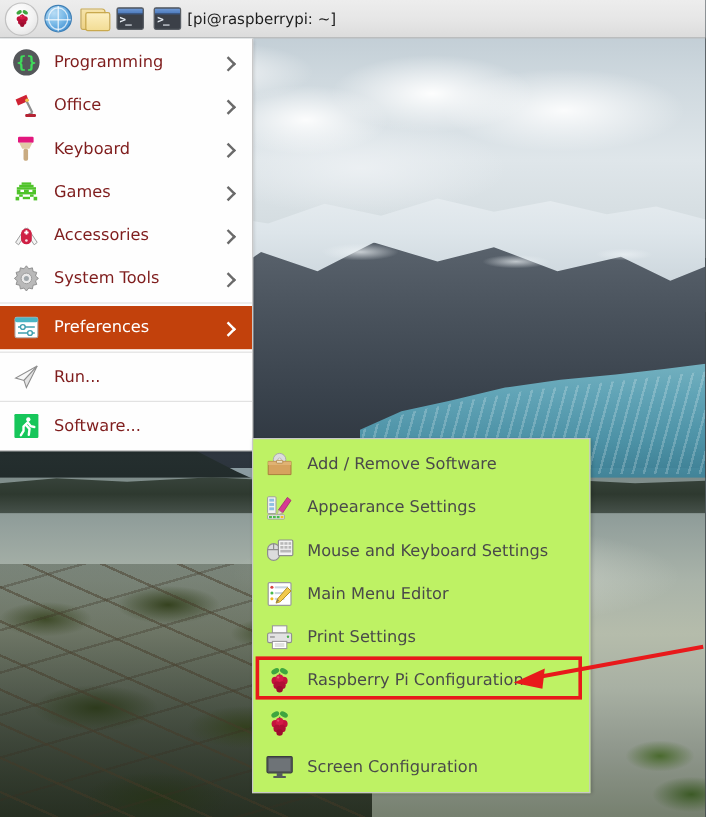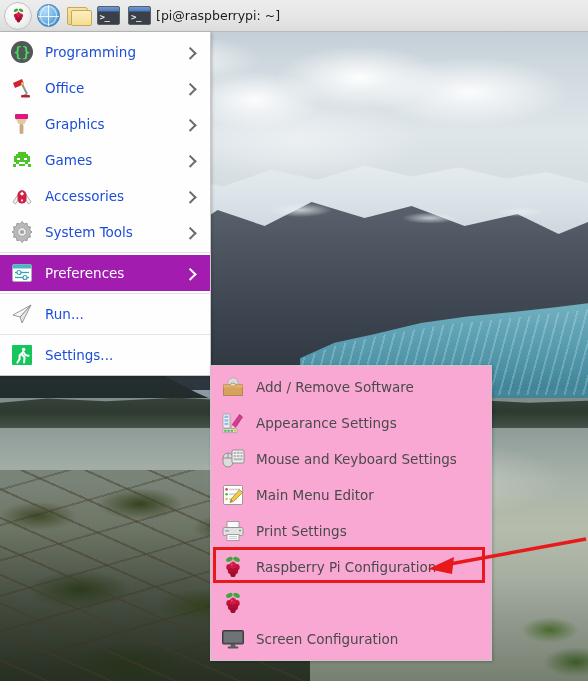--- a/index.html
+++ b/index.html
@@ -242,30 +242,30 @@
     padding: 2px 0 2px 0;
     box-sizing: border-box;
   }
   .mi {
     display: flex; align-items: center;
     height: 36px;
     padding-left: 9px;
     position: relative;
     box-sizing: border-box;
   }
-  .mi.sel { background: #a21caf; }
+  .mi.sel { background: #c2410c; }
   .mi .mi-ico {
     width: 26px; height: 26px;
     flex: 0 0 auto;
     display: flex; align-items: center; justify-content: center;
     margin-right: 10px;
   }
   .mi .mi-label {
     font-size: 13.5px;
-    color: #1d4ed8;
+    color: #7f1d1d;
     white-space: nowrap;
   }
   .mi.sel .mi-label { color: #ffffff; }
   .mi .mi-arrow {
     position: absolute; right: 12px; top: 50%;
     transform: translateY(-50%);
     width: 7px; height: 7px;
     border-right: 2px solid #6a6a6a;
     border-bottom: 2px solid #6a6a6a;
     rotate: -45deg;
@@ -273,21 +273,21 @@
   .mi.sel .mi-arrow { border-color: #ffffff; }
   .mi-divider {
     height: 1px; background: #e2e2e2; margin: 2px 0;
   }
 
   
   #submenu {
     position: absolute;
     left: 210px; top: 365px;
     width: 282px;
-    background: #f9a8d4;
+    background: #bef264;
     border: 1px solid #c8c8c8;
     box-shadow: 1px 1px 3px rgba(0,0,0,0.22);
     z-index: 60;
     padding: 3px 0;
     box-sizing: border-box;
   }
   .si {
     display: flex; align-items: center;
     height: 36px;
     padding-left: 9px;
@@ -424,21 +424,21 @@
 
 
     <div class="mi">
       <span class="mi-ico">
         <svg width="24" height="24" viewBox="0 0 24 24">
           <rect x="5" y="2" width="13" height="5" rx="1" fill="#e2177e"></rect>
           <path d="M6 7 L17 7 L14.5 12 L8.5 12 Z" fill="#e0c9a6"></path>
           <rect x="9.6" y="12" width="3.8" height="10" rx="1.4" fill="#c9ab81"></rect>
         </svg>
       </span>
-      <span class="mi-label">Graphics</span>
+      <span class="mi-label">Keyboard</span>
       <span class="mi-arrow"></span>
     </div>
 
     <div class="mi">
       <span class="mi-ico">
         <svg width="24" height="24" viewBox="0 0 24 24" fill="#4fc32a">
           <rect x="8" y="4" width="8" height="2"></rect>
           <rect x="6" y="6" width="12" height="2"></rect>
           <rect x="4" y="8" width="16" height="2"></rect>
           <rect x="4" y="10" width="3" height="2"></rect>
@@ -521,21 +521,21 @@
     <div class="mi">
       <span class="mi-ico">
         <svg width="24" height="24" viewBox="0 0 24 24">
           <rect x="2" y="2" width="20" height="20" rx="1" fill="#16c65a"></rect>
           <circle cx="13.6" cy="6.6" r="1.8" fill="#ffffff"></circle>
           <path d="M13.2 9 L9.6 12.4 L9.6 16 L7.4 19.6" stroke="#ffffff" stroke-width="2" fill="none" stroke-linecap="round"></path>
           <path d="M13.2 9 L15.6 12.2 L18.6 12.8" stroke="#ffffff" stroke-width="2" fill="none" stroke-linecap="round"></path>
           <path d="M11.4 11 L14.6 14.4 L14 19.4" stroke="#ffffff" stroke-width="2" fill="none" stroke-linecap="round"></path>
         </svg>
       </span>
-      <span class="mi-label">Settings...</span>
+      <span class="mi-label">Software...</span>
     </div>
   </div>
 
   <div id="submenu">
 
     <div class="si">
       <span class="si-ico">
         <svg width="24" height="24" viewBox="0 0 24 24">
           <circle cx="12" cy="8" r="5.2" fill="#dcdcdc" stroke="#a8a8a8" stroke-width="0.8"></circle>
           <circle cx="12" cy="8" r="1.3" fill="#f7f7f7" stroke="#a8a8a8" stroke-width="0.6"></circle>

